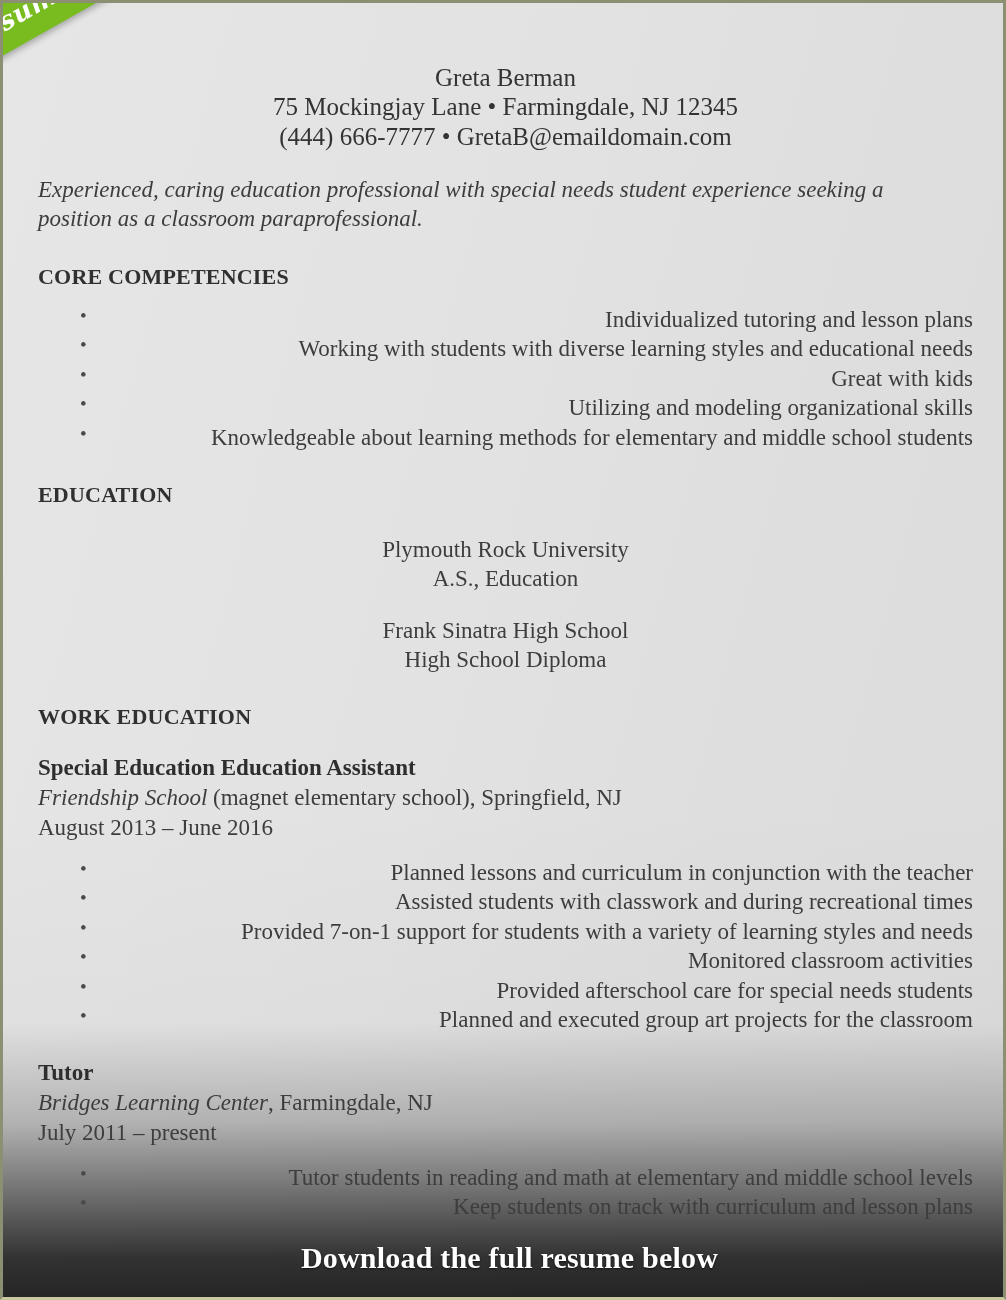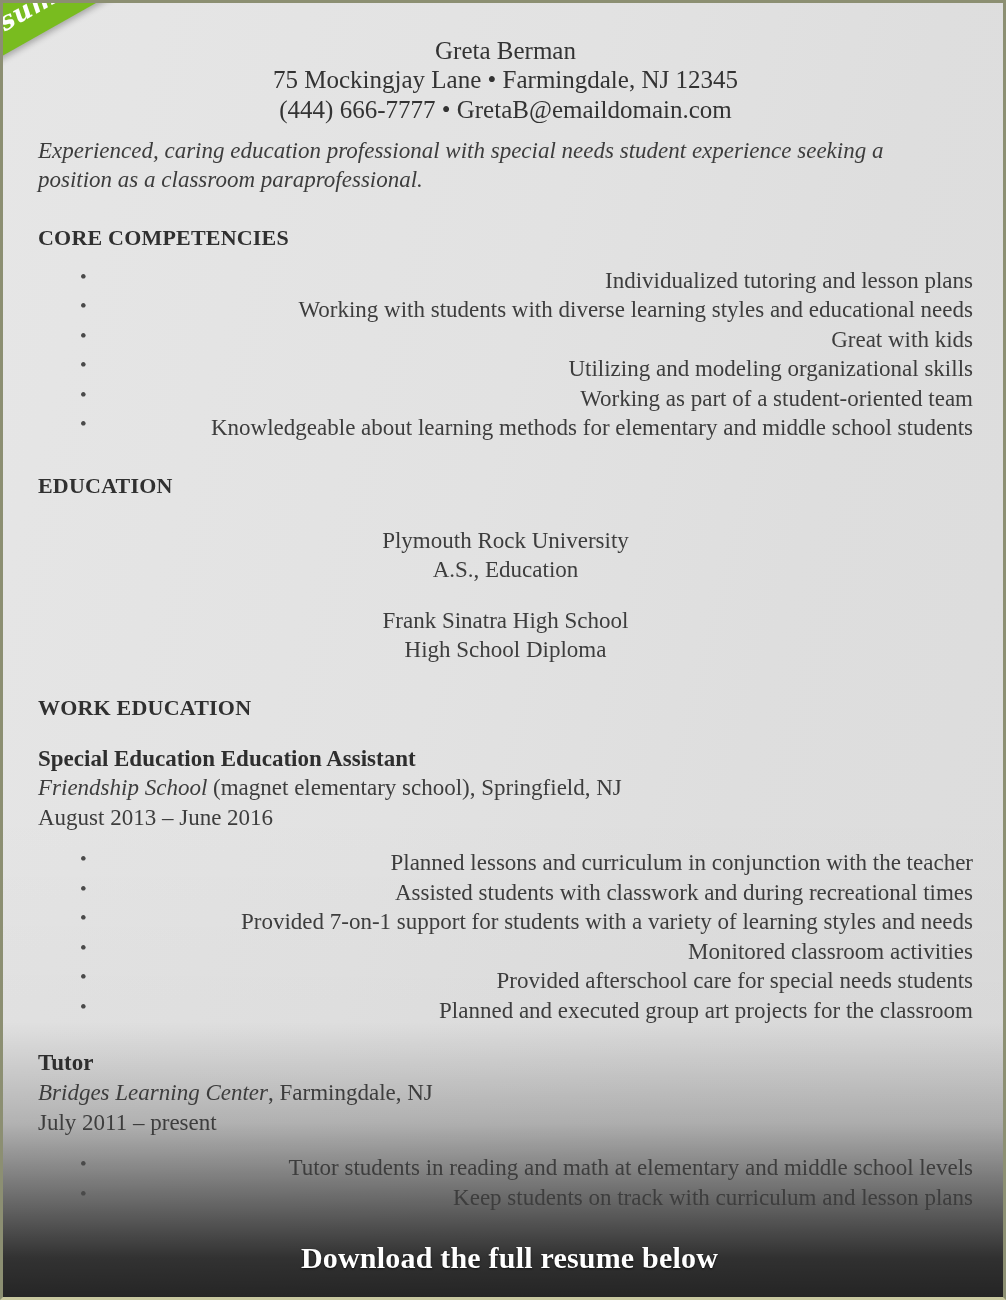--- a/index.html
+++ b/index.html
@@ -86,34 +86,34 @@
   
   #content {
     position: relative;
     z-index: 10;
     padding: 0 30px 0 35px;
     color: #3a3a3a;
   }
 
   .header-block {
     text-align: center;
-    padding-top: 33px;
+    padding-top: 60px;
     line-height: 1.17;
   }
   .applicant-name {
     font-size: 25px;
     color: #333333;
   }
   .contact-line {
     font-size: 25px;
     color: #333333;
   }
 
   .summary {
-    margin-top: 13px;
+    margin-top: 25px;
     font-style: italic;
     font-size: 23px;
     line-height: 1.26;
     color: #3d3d3d;
     max-width: 920px;
   }
 
   h2.section-heading {
     font-size: 22px;
     font-weight: bold;
@@ -205,21 +205,20 @@
       </div>
 
       <div class="summary">Experienced, caring education professional with special needs student experience seeking a position as a classroom paraprofessional.</div>
 
       <h2 class="section-heading">CORE COMPETENCIES</h2>
       <ul class="bullets">
         <li>Individualized tutoring and lesson plans</li>
         <li>Working with students with diverse learning styles and educational needs</li>
         <li>Great with kids</li>
         <li>Utilizing and modeling organizational skills</li>
-        <li>Working as part of a student-oriented team</li>
         <li>Knowledgeable about learning methods for elementary and middle school students</li>
       </ul>
 
       <h2 class="section-heading">EDUCATION</h2>
       <div class="edu-group">
         <div>Plymouth Rock University</div>
         <div>A.S., Education</div>
       </div>
       <div class="edu-group second">
         <div>Frank Sinatra High School</div>

